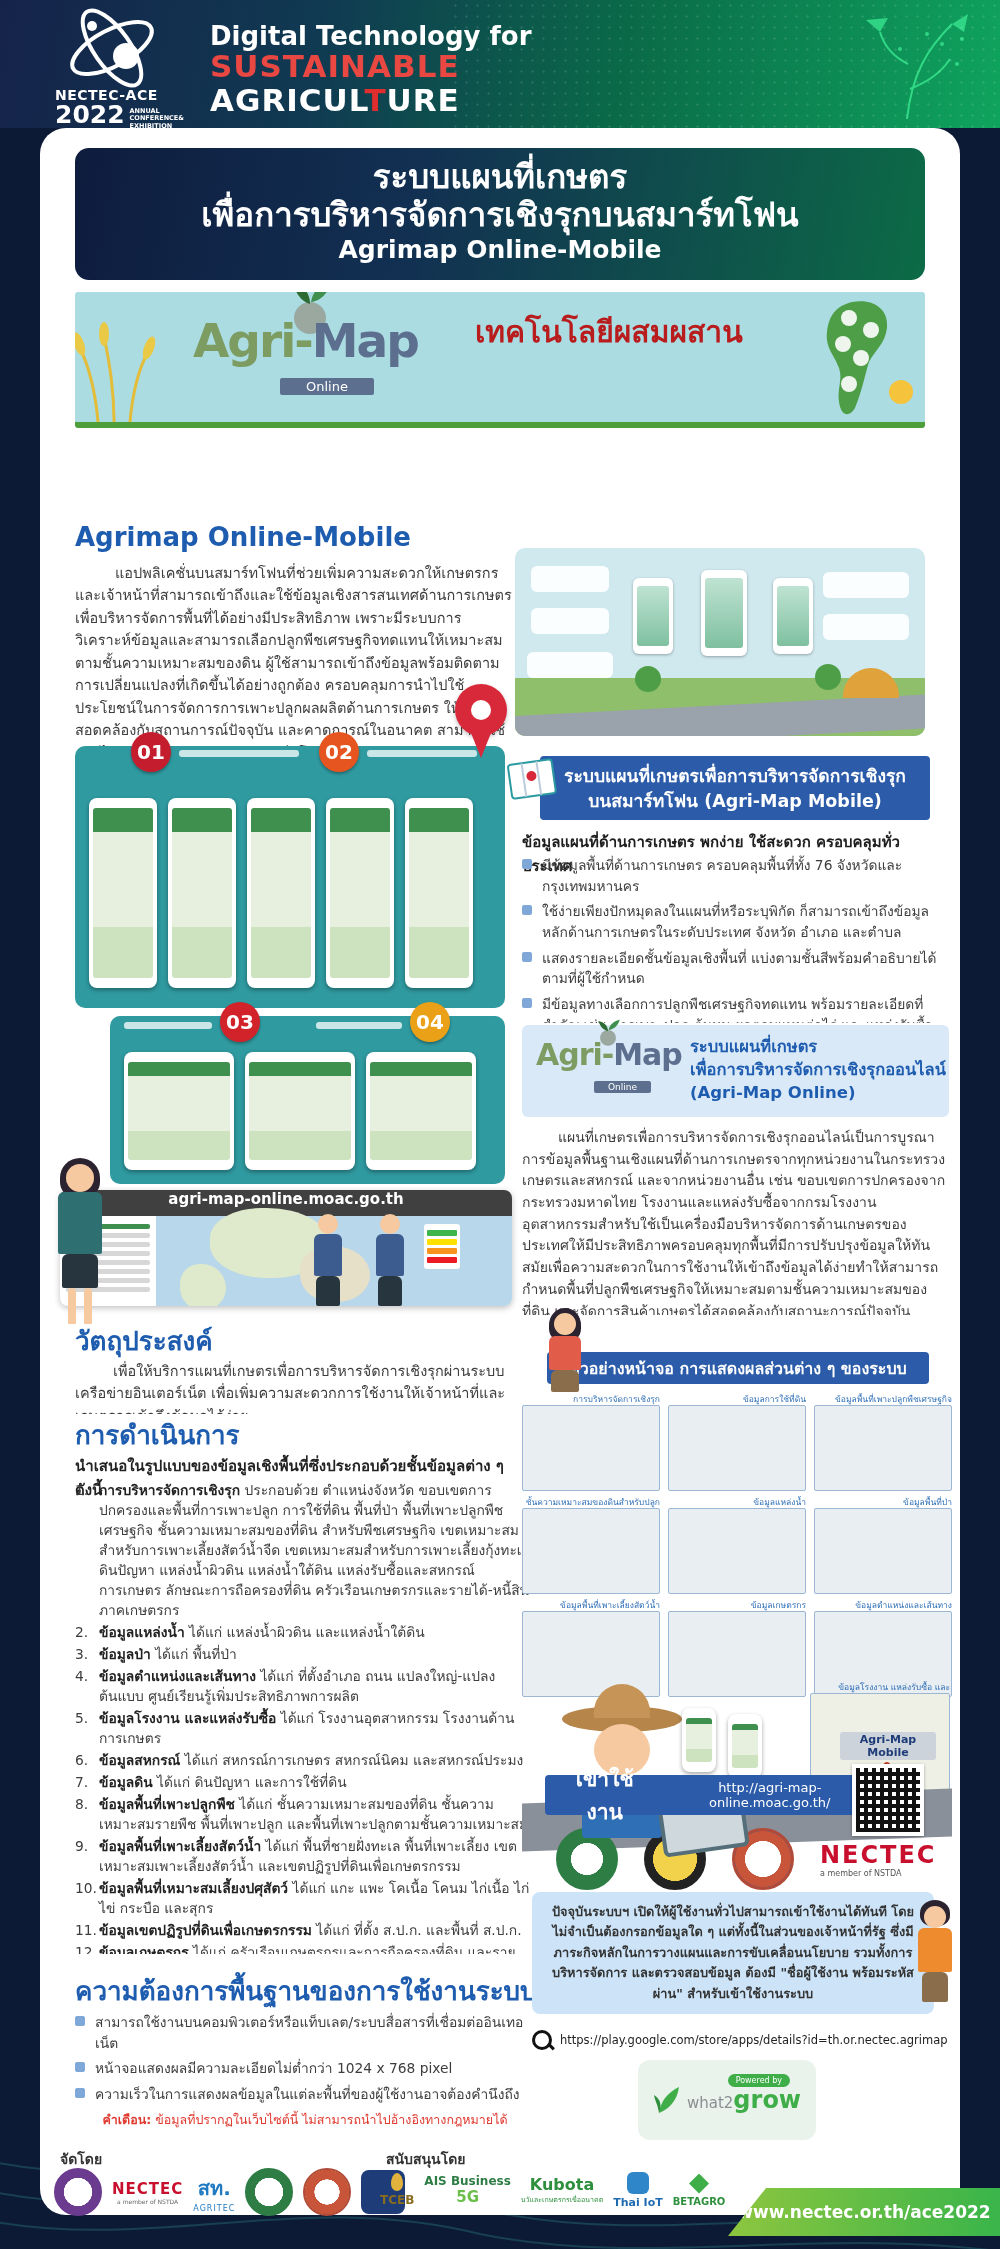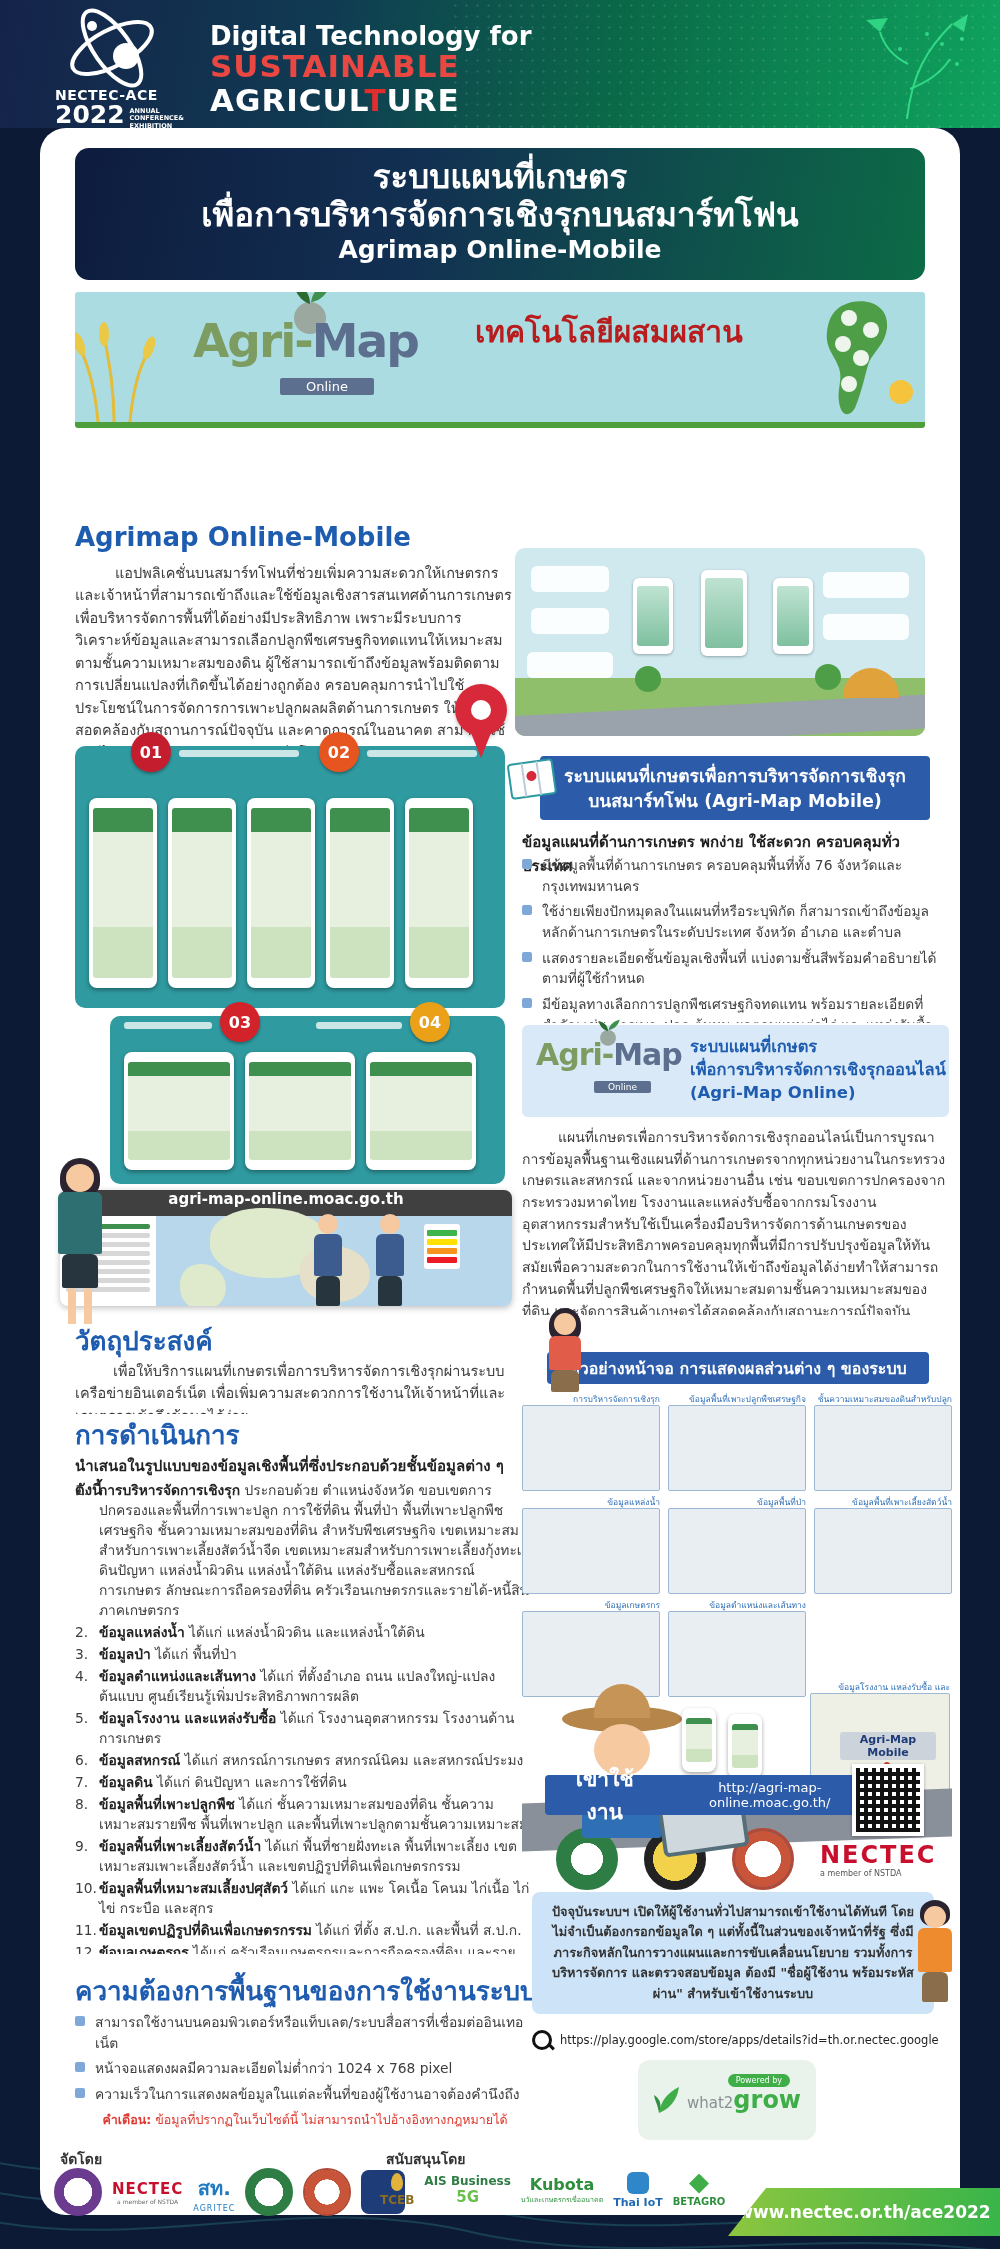--- a/index.html
+++ b/index.html
@@ -64,21 +64,21 @@
   
   .pin{left:412px;top:556px;width:58px;height:80px;z-index:5;}
   .pin .ball{position:absolute;left:3px;top:0;width:52px;height:52px;background:#d8293a;border-radius:50%;box-shadow:0 2px 4px rgba(0,0,0,.25);}
   .pin .hole{position:absolute;left:19px;top:16px;width:20px;height:20px;background:#fff;border-radius:50%;}
   .pin .tail{position:absolute;left:17px;top:44px;width:0;height:0;border-left:12px solid transparent;border-right:12px solid transparent;border-top:30px solid #d8293a;}
   
   .panel{background:#2f9aa0;border-radius:10px;}
   .panelA{left:35px;top:618px;width:430px;height:262px;}
   .panelB{left:70px;top:888px;width:395px;height:168px;}
   .badge{position:absolute;width:40px;height:40px;border-radius:50%;color:#fff;font-weight:bold;
-    font-size:16px;display:flex;align-items:center;justify-content:center;box-shadow:0 2px 3px rgba(0,0,0,.3);}
+    font-size:20px;display:flex;align-items:center;justify-content:center;box-shadow:0 2px 3px rgba(0,0,0,.3);}
   .cap-bar{position:absolute;height:7px;background:rgba(255,255,255,.75);border-radius:3px;}
   .phones{position:absolute;left:14px;top:52px;display:flex;gap:11px;}
   .phone{background:#fff;border-radius:8px;box-shadow:0 2px 4px rgba(0,0,0,.35);position:relative;}
   .phone .scr{position:absolute;left:4px;top:10px;right:4px;bottom:10px;border-radius:3px;
     background:linear-gradient(#3f8f4f 0 14%,#e7f0df 14% 70%,#cde3c0 70% 100%);}
   
   .browser{left:20px;top:1062px;width:452px;height:116px;border-radius:8px;overflow:hidden;box-shadow:0 2px 6px rgba(0,0,0,.25);}
   .bbar{height:26px;background:#404040;color:#fff;font-size:15px;font-weight:bold;
     display:flex;align-items:flex-start;justify-content:center;}
   .bbody{position:relative;height:90px;background:#b9d7ea;}
@@ -540,20 +540,24 @@
     <div class="abs sec-banner examples-banner">
       <span>ตัวอย่างหน้าจอ การแสดงผลส่วนต่าง ๆ ของระบบ</span>
     </div>
     <div class="abs thumb-grid">
 
     <div class="thumb">
           <span class="cap">การบริหารจัดการเชิงรุก</span>
           <div class="timg t-i0"></div>
         </div>
         <div class="thumb">
+          <span class="cap">ข้อมูลการใช้ที่ดิน</span>
+          <div class="timg t-i1"></div>
+        </div>
+        <div class="thumb">
           <span class="cap">ข้อมูลพื้นที่เพาะปลูกพืชเศรษฐกิจ</span>
           <div class="timg t-i2"></div>
         </div>
         <div class="thumb">
           <span class="cap">ชั้นความเหมาะสมของดินสำหรับปลูกพืชเศรษฐกิจ</span>
           <div class="timg t-i3"></div>
         </div>
         <div class="thumb">
           <span class="cap">ข้อมูลแหล่งน้ำ</span>
           <div class="timg t-i4"></div>
@@ -629,21 +633,21 @@
     </div>
     <div class="figure" style="left:872px;top:1772px;width:46px;height:104px;z-index:5;">
       <div class="hair" style="left:8px;top:0;width:30px;height:26px;"></div>
       <div class="head" style="left:12px;top:6px;width:22px;height:22px;"></div>
       <div class="body-t" style="left:6px;top:28px;width:34px;height:44px;background:#ef8b2f;"></div>
       <div class="body-t" style="left:10px;top:72px;width:26px;height:30px;background:#8a6d4a;"></div>
     </div>
 
     <div class="abs play-row">
       <span class="mag"></span>
-      <span class="play-url">https://play.google.com/store/apps/details?id=th.or.nectec.google</span>
+      <span class="play-url">https://play.google.com/store/apps/details?id=th.or.nectec.agrimap</span>
     </div>
 
     <div class="abs w2g">
       <svg width="30" height="34" viewBox="0 0 30 34">
         <path d="M6 30 C8 18 14 10 26 4 C24 18 16 26 6 30Z" fill="#3fae49"></path>
         <path d="M6 30 C5 22 2 18 1 12 C8 16 9 24 6 30Z" fill="#2e8f3c"></path>
       </svg>
       <span class="nm"><span>what2</span><b>grow</b></span>
       <span class="pb">Powered by</span>
     </div>

